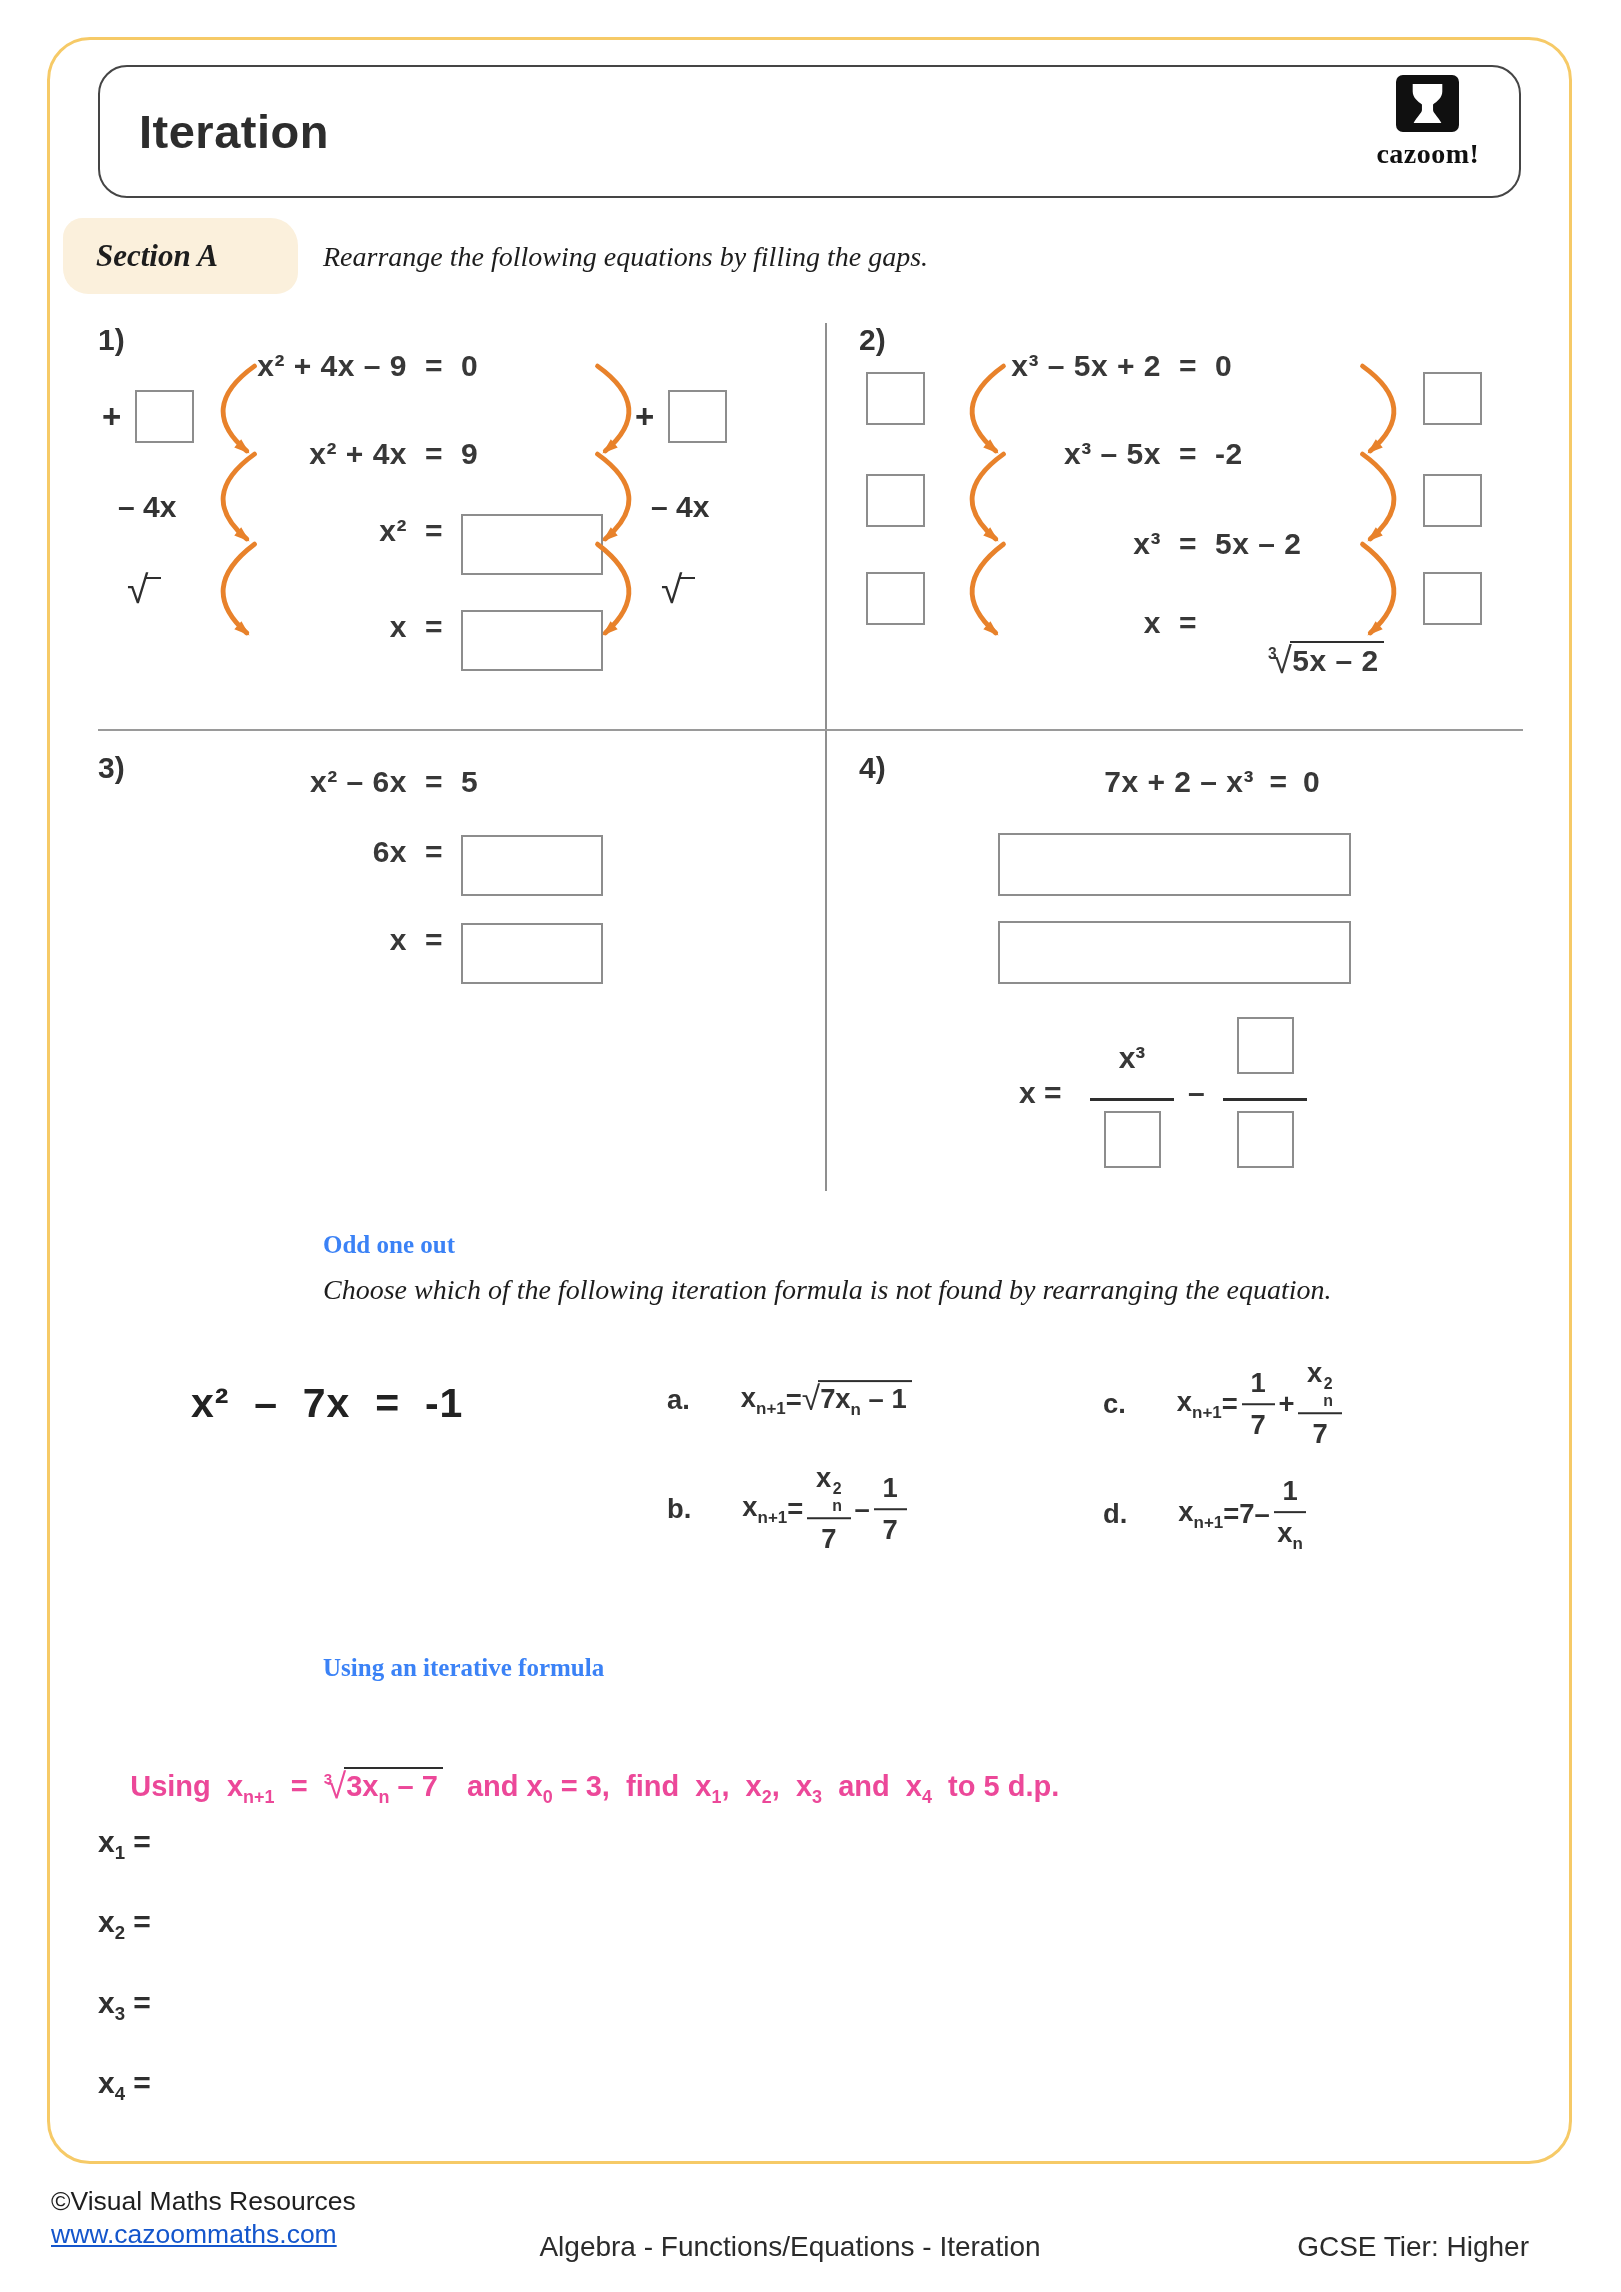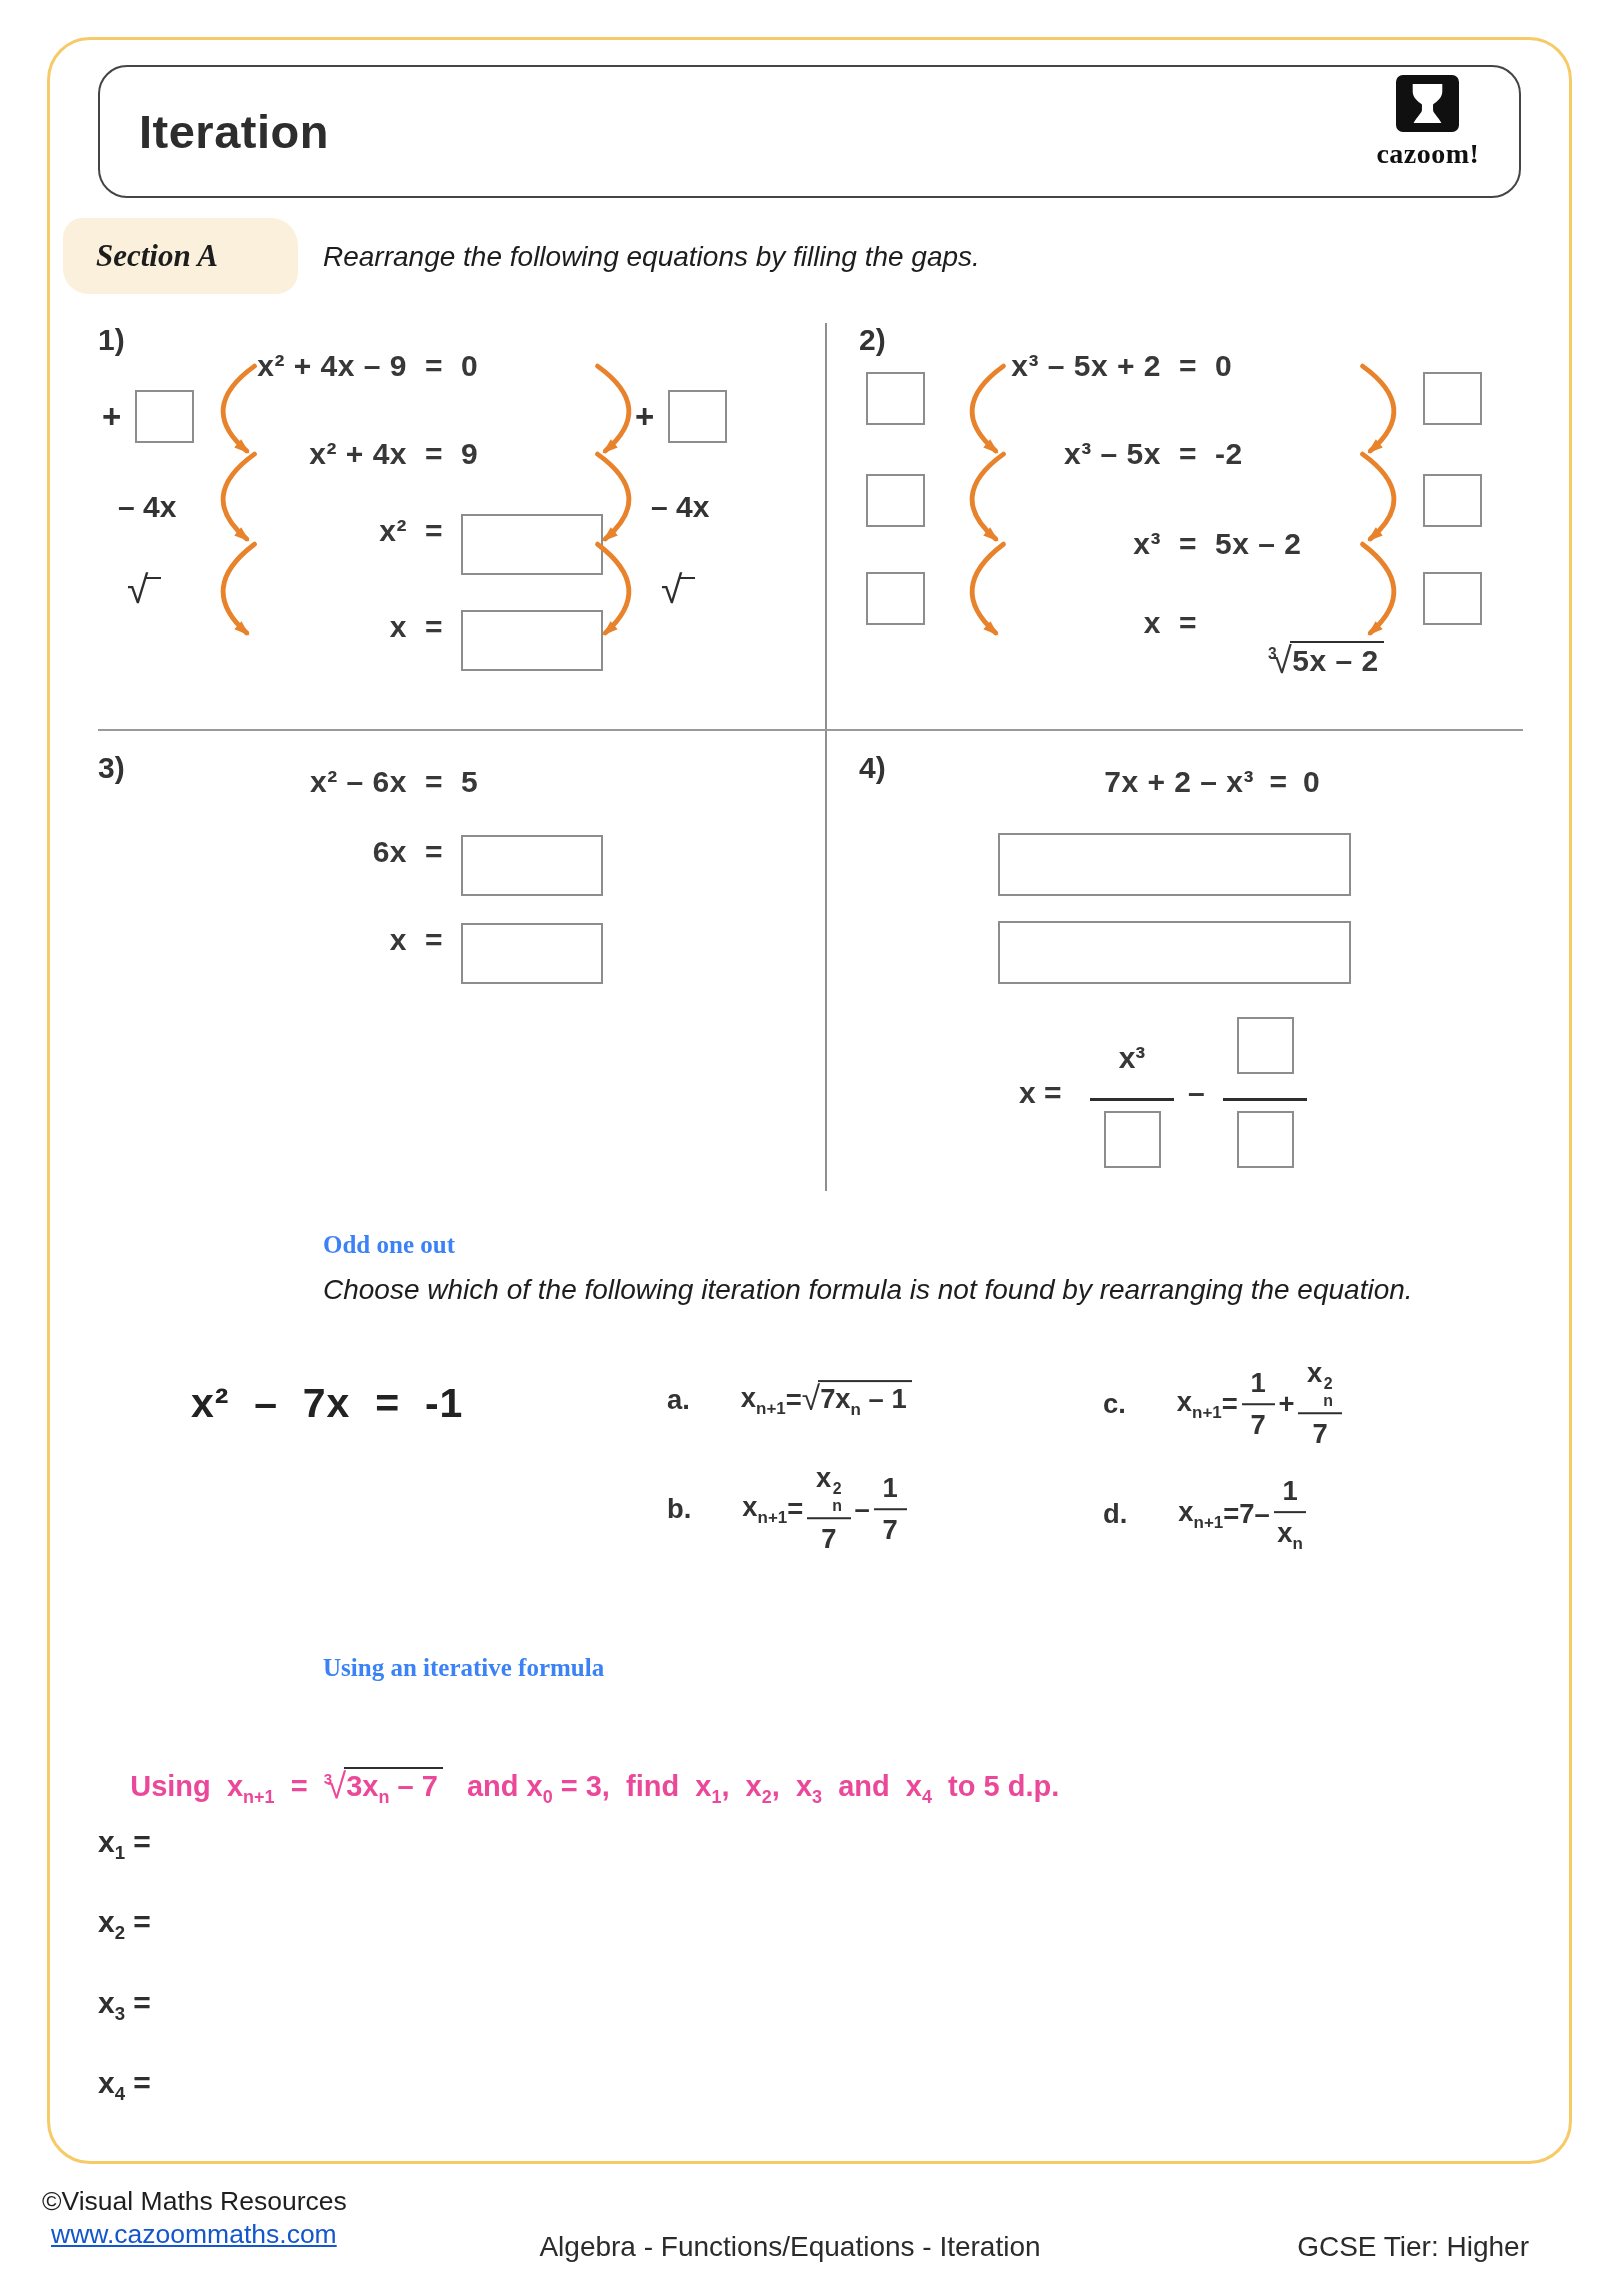--- a/index.html
+++ b/index.html
@@ -18,21 +18,21 @@
   .logo{position:absolute;right:17.6px;top:7.8px;width:147px;display:flex;flex-direction:column;align-items:center}
   .logo-icon{width:63px;height:57px;background:#101010;border-radius:6.9px;display:flex;align-items:center;justify-content:center}
   .logo-text{font-family:"Liberation Serif",serif;font-weight:700;font-size:28px;color:#101010;margin-top:6px;letter-spacing:0.5px}
 
   .sec-label{position:absolute;width:235px;height:76px;background:#fbf0dc;
              border-radius:19.6px 27.4px 21.6px 25.5px;display:flex;align-items:center;
              padding-left:33px;font-family:"Liberation Serif",serif;
              font-style:italic;font-weight:700;font-size:31px;color:#1d1d1d}
   .sec-heading{position:absolute;font-family:"Liberation Serif",serif;
                font-weight:700;font-size:25px;color:#3b82f6}
-  .sec-instr{position:absolute;font-family:Liberation Sans, sans-serif;font-style:italic;
+  .sec-instr{position:absolute;font-family:Liberation Serif, serif;font-style:italic;
              font-size:28px;color:#1d1d1d;white-space:pre}
 
   .vdiv{position:absolute;left:825px;top:323px;width:2px;height:868px;background:#8f8f8f}
   .hdiv{position:absolute;left:98px;top:729px;width:1425px;height:2px;background:#9a9a9a}
 
   .pnum{position:absolute;font-size:30px;font-weight:600;color:#333}
 
   .eq-row{position:absolute;display:flex;align-items:flex-start;font-size:30px;font-weight:600;
           letter-spacing:0.5px;color:#383838;white-space:pre}
   .lhs{text-align:right}.eqs{text-align:center}.rhs{text-align:left}
@@ -314,19 +314,19 @@
 
   <div class="sc-line" style="left:98px;top:1733px">
     <span>Using  x</span><sub>n+1</sub><span>  =  </span><span class="root"><span class="ridx">3</span><span class="radsym">√</span><span class="ovl"><span>3x</span><sub>n</sub><span> – 7</span></span></span><span>   and x</span><sub>0</sub><span> = 3,  find  x</span><sub>1</sub><span>,  x</span><sub>2</sub><span>,  x</span><sub>3</sub><span>  and  x</span><sub>4</sub><span>  to 5 d.p.</span>
   </div>
 
   <div class="ans" style="left:98px;top:1825px"><span>x</span><sub>1</sub><span> =</span></div>
   <div class="ans" style="left:98px;top:1905px"><span>x</span><sub>2</sub><span> =</span></div>
   <div class="ans" style="left:98px;top:1986px"><span>x</span><sub>3</sub><span> =</span></div>
   <div class="ans" style="left:98px;top:2066px"><span>x</span><sub>4</sub><span> =</span></div>
 
-  <div class="foot" style="left:42px;top:2186px">©Visual Maths Resources</div>
+  <div class="foot" style="left:51px;top:2186px">©Visual Maths Resources</div>
   <a class="foot-link" style="left:51px;top:2219px">www.cazoommaths.com</a>
   <div class="foot-center" style="top:2231px">Algebra - Functions/Equations - Iteration</div>
   <div class="foot-right" style="top:2231px">GCSE Tier: Higher</div>
 
 </div>
 
 
 </body></html>

